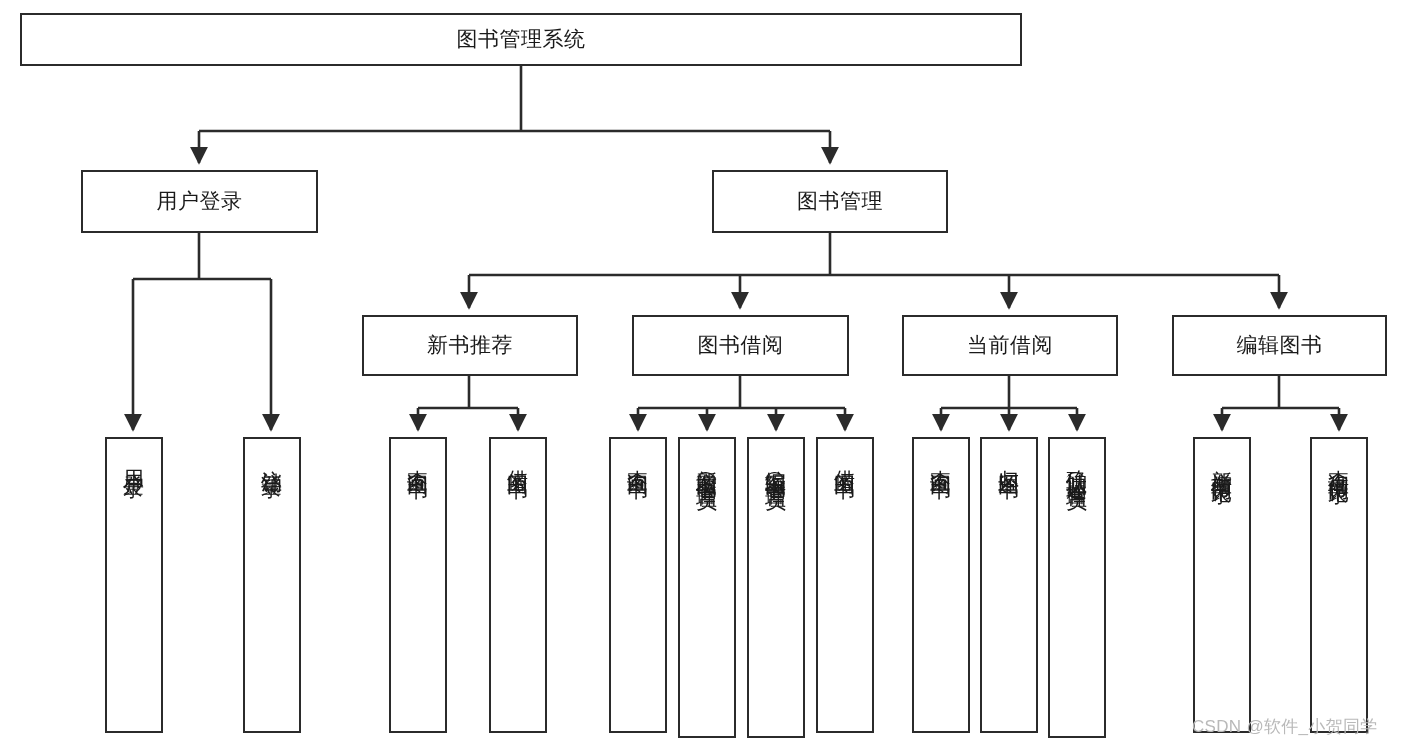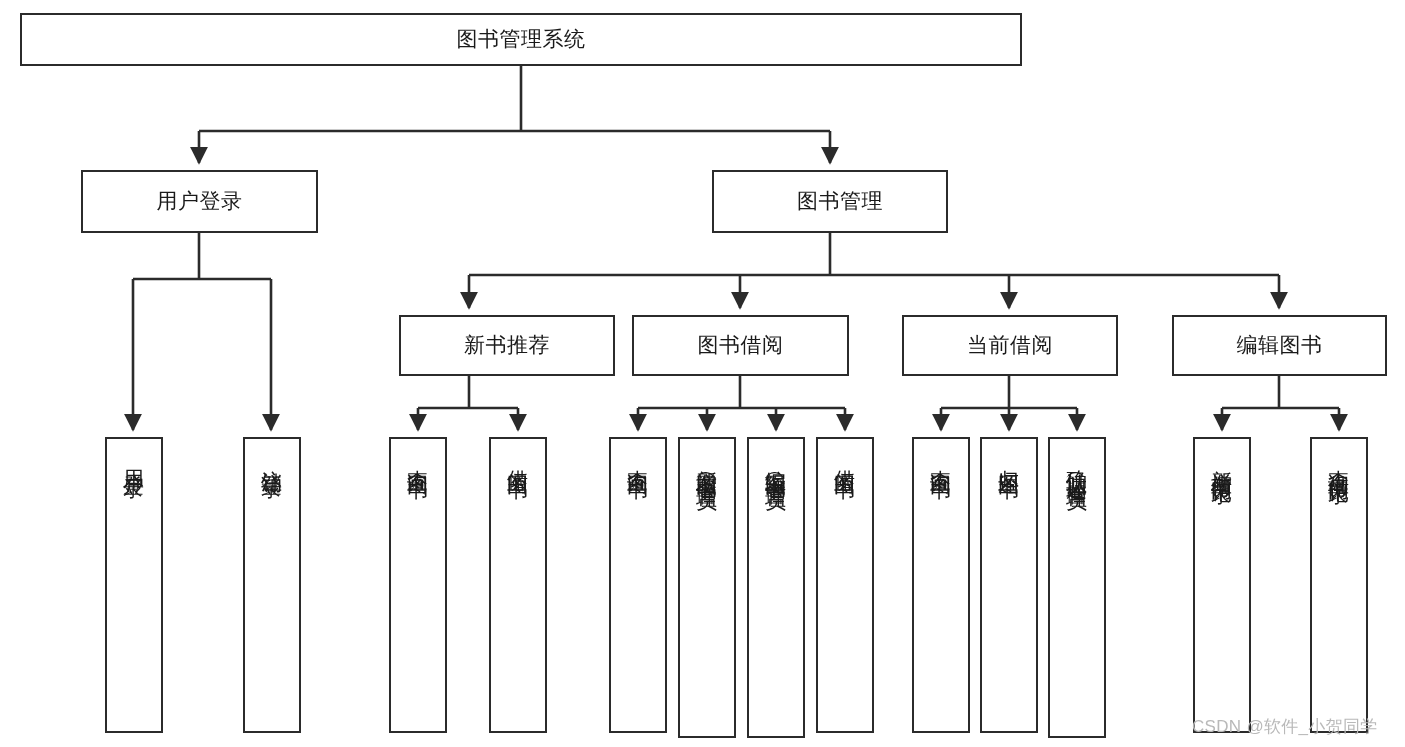--- a/index.html
+++ b/index.html
@@ -131,21 +131,21 @@
     <span class="node-label">图书管理系统</span>
   </div>
 
   <div class="node h-node" style="left:81px; top:170px; width:237px; height:63px;">
     <span class="node-label">用户登录</span>
   </div>
   <div class="node h-node" style="left:712px; top:170px; width:236px; height:63px;padding-left:20px;">
     <span class="node-label">图书管理</span>
   </div>
 
-  <div class="node h-node" style="left:362px; top:315px; width:216px; height:61px;margin-left:37px;">
+  <div class="node h-node" style="left:362px; top:315px; width:216px; height:61px;">
     <span class="node-label">新书推荐</span>
   </div>
   <div class="node h-node" style="left:632px; top:315px; width:217px; height:61px;">
     <span class="node-label">图书借阅</span>
   </div>
   <div class="node h-node" style="left:902px; top:315px; width:216px; height:61px;">
     <span class="node-label">当前借阅</span>
   </div>
   <div class="node h-node" style="left:1172px; top:315px; width:215px; height:61px;">
     <span class="node-label">编辑图书</span>

